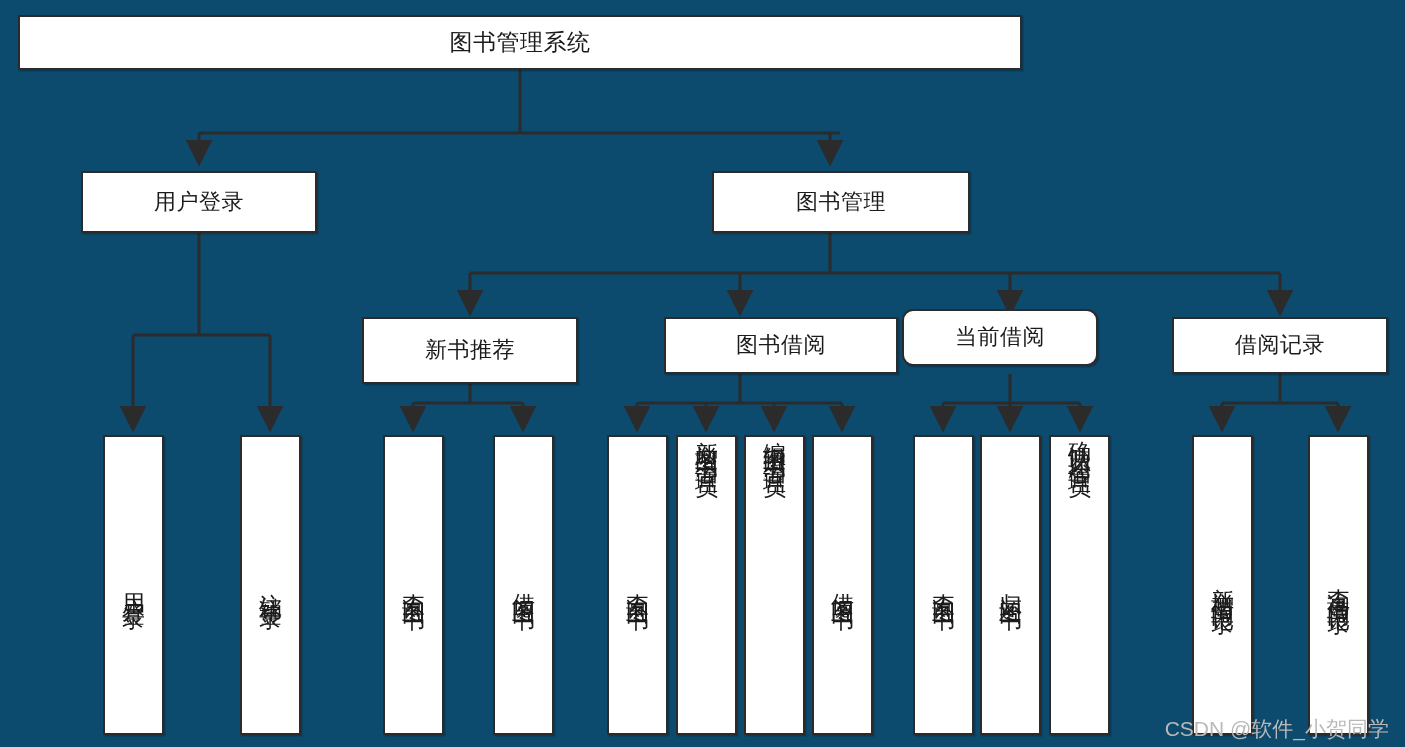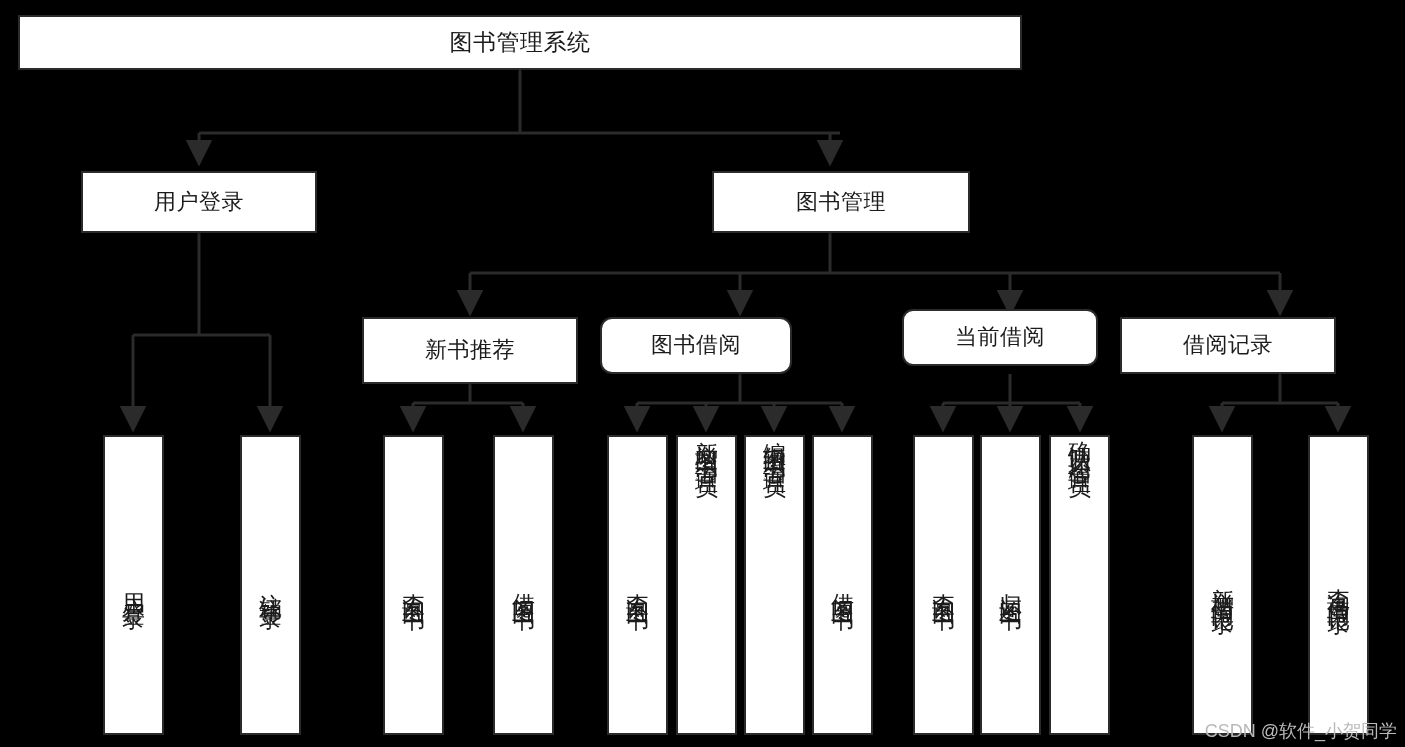--- a/index.html
+++ b/index.html
@@ -7,21 +7,21 @@
     padding: 0;
     background: #ffffff;
   }
   body {
     font-family: "Liberation Sans", "DejaVu Sans", sans-serif;
   }
   #canvas {
     position: relative;
     width: 1405px;
     height: 747px;
-    background: #000000;
+    background: #0c4a6e;
     overflow: hidden;
   }
   #edges {
     position: absolute;
     left: 0;
     top: 0;
     width: 1405px;
     height: 747px;
     pointer-events: none;
   }
@@ -62,23 +62,23 @@
     line-height: 1;
   }
   
   .node.vert.overflow .label {
     position: relative;
     align-self: flex-start;
     margin-top: -14px;
   }
   .watermark {
     position: absolute;
-    right: 8px;
+    right: 16px;
     bottom: 4px;
-    font-size: 18px;
+    font-size: 21px;
     color: #b9b9b9;
     white-space: nowrap;
     user-select: none;
     margin-top: 44px;
   }
 </style>
 </head>
 <body>
 
 <div id="canvas">
@@ -140,27 +140,27 @@
   <div class="node horiz" style="left:81px; top:171px; width:236px; height:62px;">
     <span class="label">用户登录</span>
   </div>
   <div class="node horiz" style="left:712px; top:171px; width:258px; height:62px;">
     <span class="label">图书管理</span>
   </div>
 
   <div class="node horiz" style="left:362px; top:317px; width:216px; height:67px;">
     <span class="label">新书推荐</span>
   </div>
-  <div class="node horiz" style="left:600px; top:317px; width:192px; height:57px;border-radius:12px;">
+  <div class="node horiz" style="left:664px; top:317px; width:234px; height:57px;">
     <span class="label">图书借阅</span>
   </div>
   <div class="node horiz" style="left:902px; top:309px; width:196px; height:57px;border-radius:11px;">
     <span class="label">当前借阅</span>
   </div>
-  <div class="node horiz" style="left:1120px; top:317px; width:216px; height:57px;">
+  <div class="node horiz" style="left:1172px; top:317px; width:216px; height:57px;">
     <span class="label">借阅记录</span>
   </div>
 
   <div class="node vert" style="left:103px; top:435px; width:61px; height:300px;">
     <span class="label">用户登录</span>
   </div>
   <div class="node vert" style="left:240px; top:435px; width:61px; height:300px;">
     <span class="label">注销登录</span>
   </div>
 

